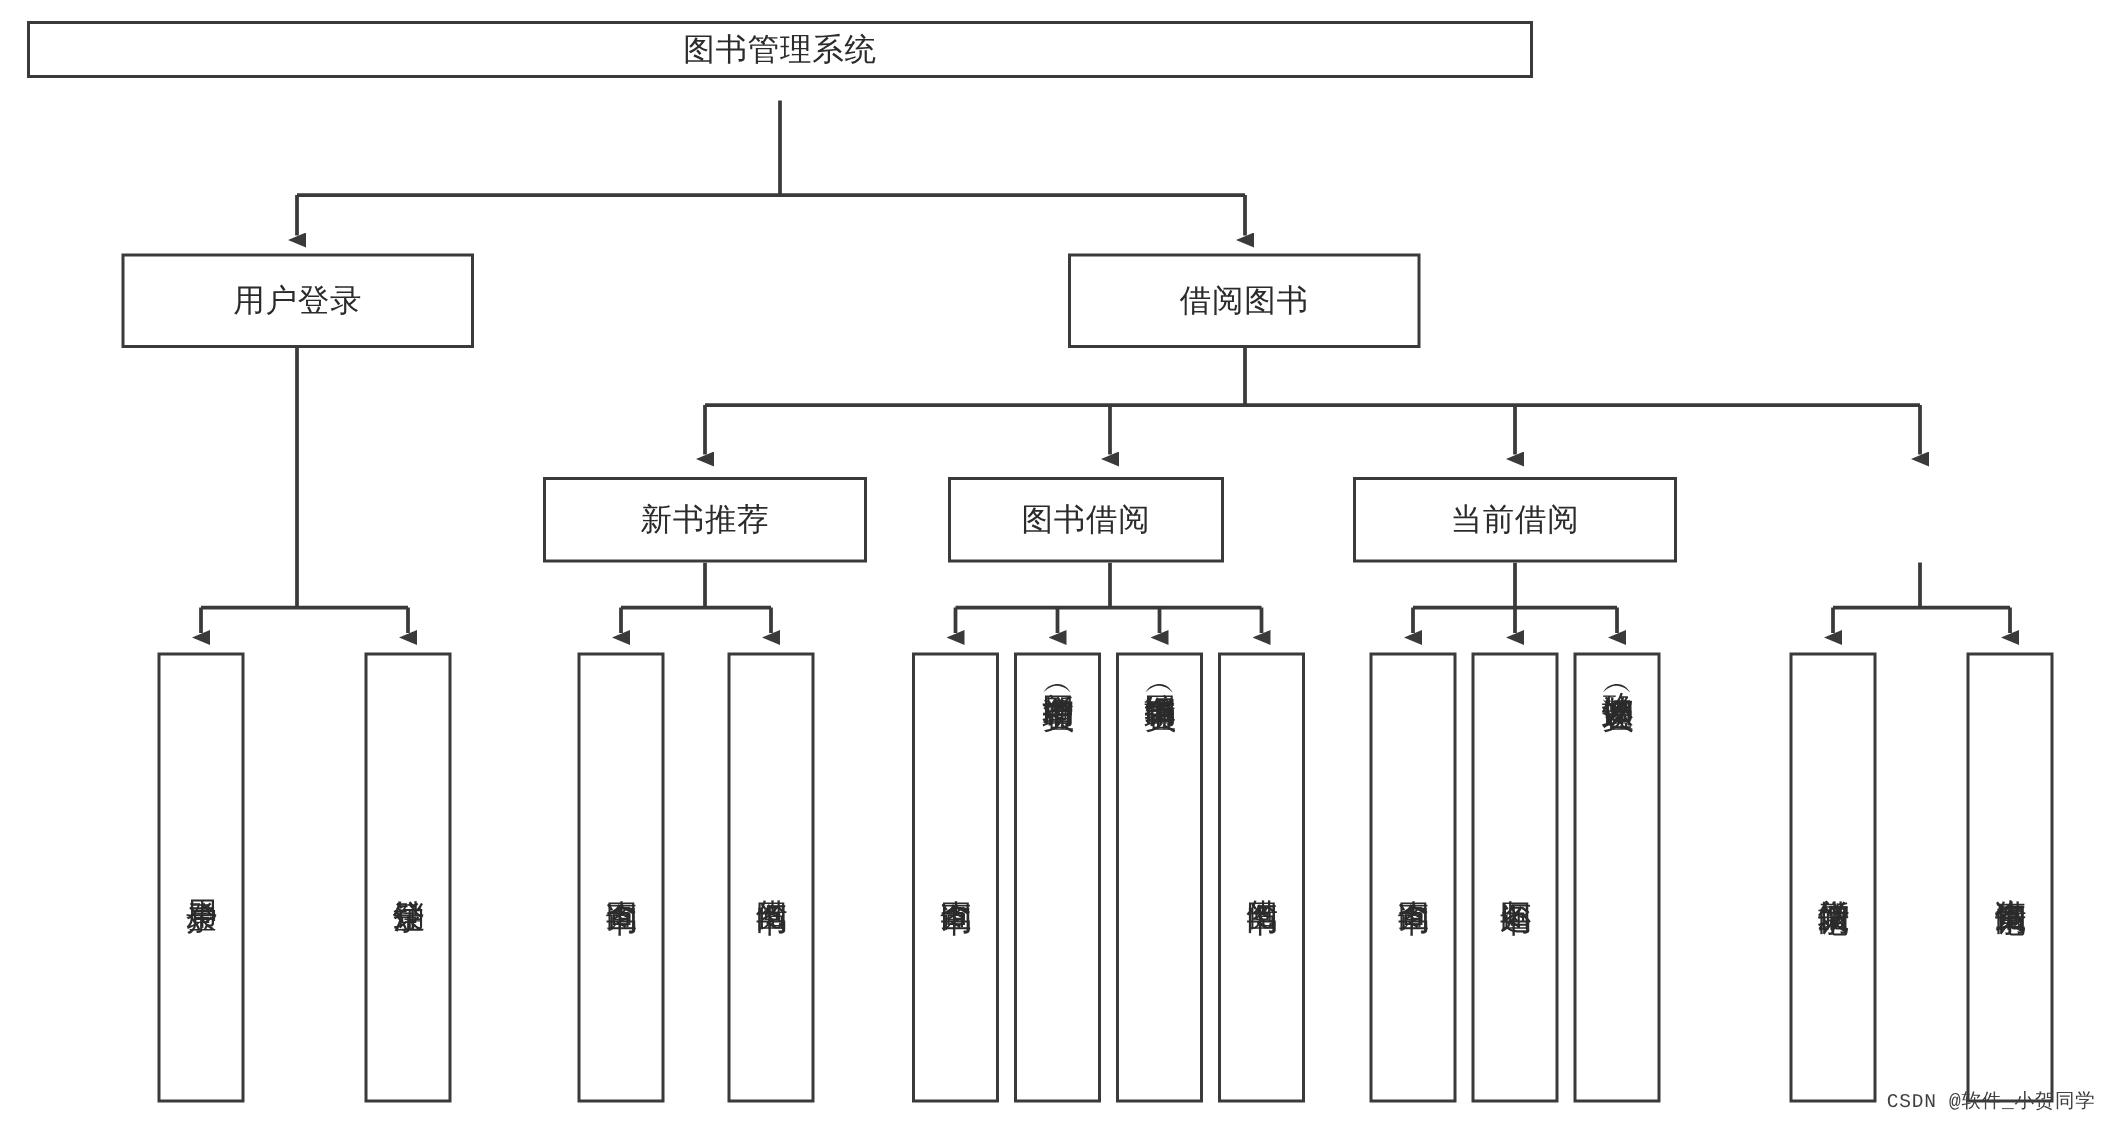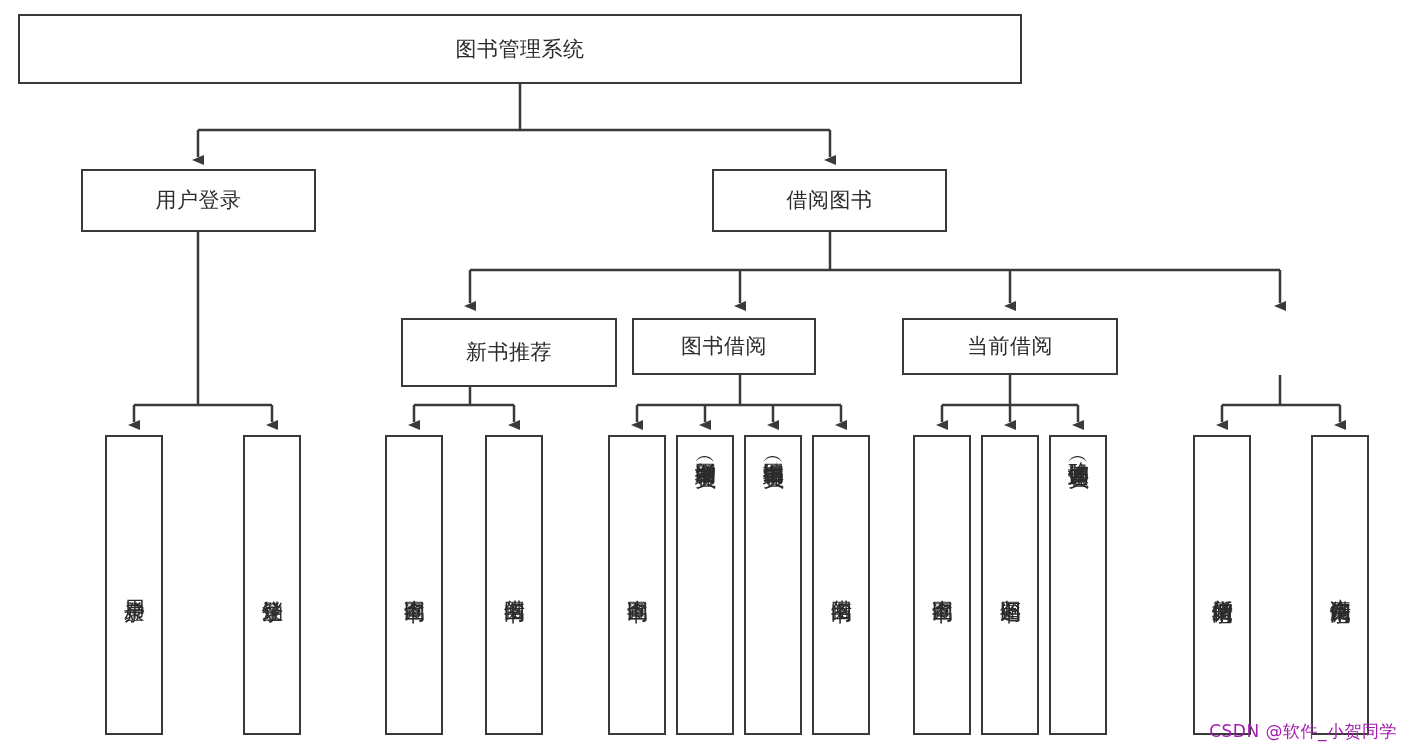--- a/index.html
+++ b/index.html
@@ -61,24 +61,25 @@
     white-space: nowrap;
   }
   .node.leaf.centered {
     align-items: center;
     padding-top: 0;
   }
   #watermark {
     position: absolute;
     right: 8px;
     bottom: 4px;
-    font-size: 17px;
-    color: #a21caf;
+    font-size: 13px;
+    color: #404040;
     letter-spacing: 0.5px;
     white-space: nowrap;
+    font-family: Liberation Mono, monospace;
   }
 </style>
 </head>
 <body>
 
 <div id="canvas">
 
   <svg id="wires" viewBox="0 0 1405 747" xmlns="http://www.w3.org/2000/svg">
     <defs>
       <marker id="arrow" markerWidth="10" markerHeight="12" refX="2" refY="6" orient="auto" markerUnits="userSpaceOnUse">
@@ -122,32 +123,32 @@
       <path d="M1010,405 L1010,422" marker-end="url(#arrow)"></path>
       <path d="M1078,405 L1078,422" marker-end="url(#arrow)"></path>
 
       <path d="M1280,375 L1280,405"></path>
       <path d="M1222,405 L1340,405"></path>
       <path d="M1222,405 L1222,422" marker-end="url(#arrow)"></path>
       <path d="M1340,405 L1340,422" marker-end="url(#arrow)"></path>
     </g>
   </svg>
 
-  <div class="node root" style="left:18px; top:14px; width:1004px; height:70px;">
+  <div class="node root" style="left:18px; top:14px; width:1004px; height:38px;">
     <span class="label">图书管理系统</span>
   </div>
 
   <div class="node h" style="left:81px; top:169px; width:235px; height:63px;">
     <span class="label">用户登录</span>
   </div>
   <div class="node h" style="left:712px; top:169px; width:235px; height:63px;">
     <span class="label">借阅图书</span>
   </div>
 
-  <div class="node h" style="left:362px; top:318px; width:216px; height:69px;margin-left:39px;">
+  <div class="node h" style="left:362px; top:318px; width:216px; height:57px;">
     <span class="label">新书推荐</span>
   </div>
   <div class="node h" style="left:632px; top:318px; width:184px; height:57px;">
     <span class="label">图书借阅</span>
   </div>
   <div class="node h" style="left:902px; top:318px; width:216px; height:57px;align-items:center;">
     <span class="label">当前借阅</span>
   </div>
 
   <div class="node leaf centered" style="left:105px; top:435px; width:58px; height:300px;">

